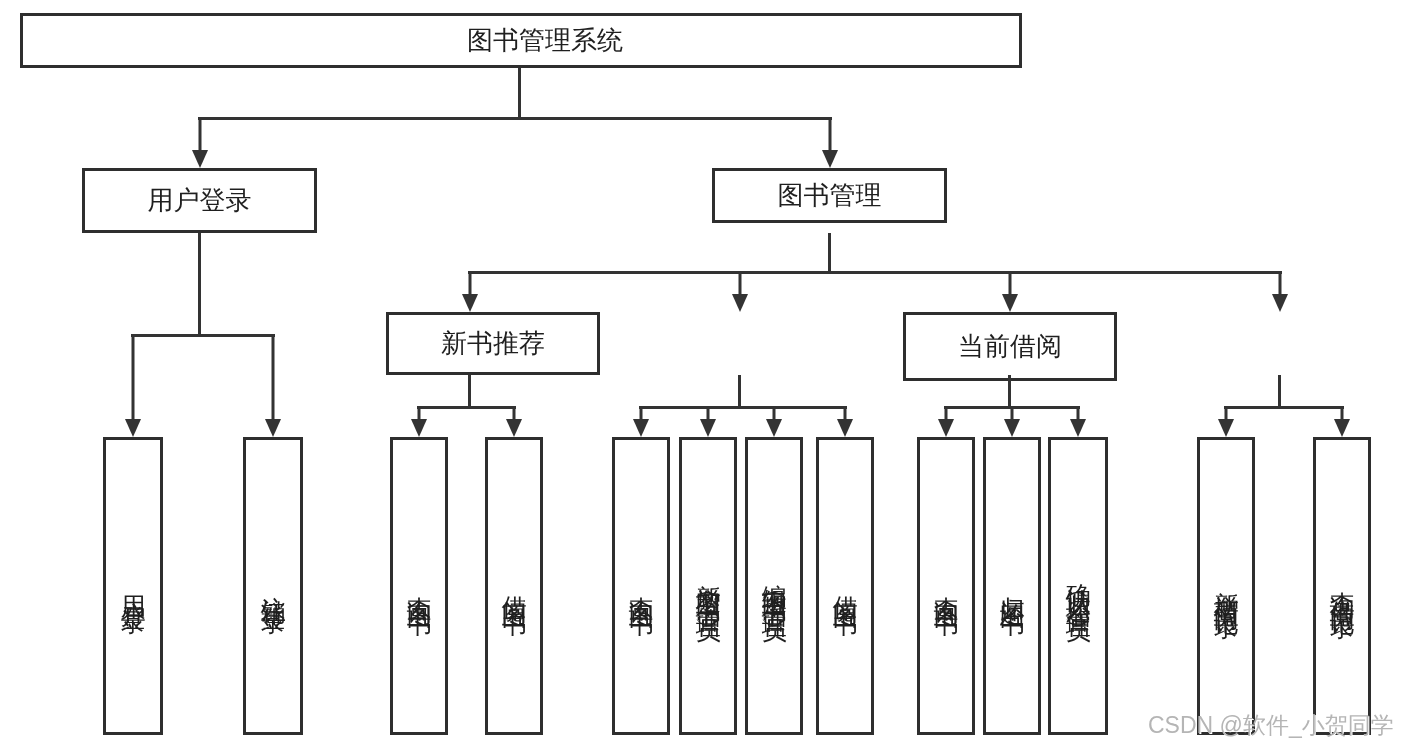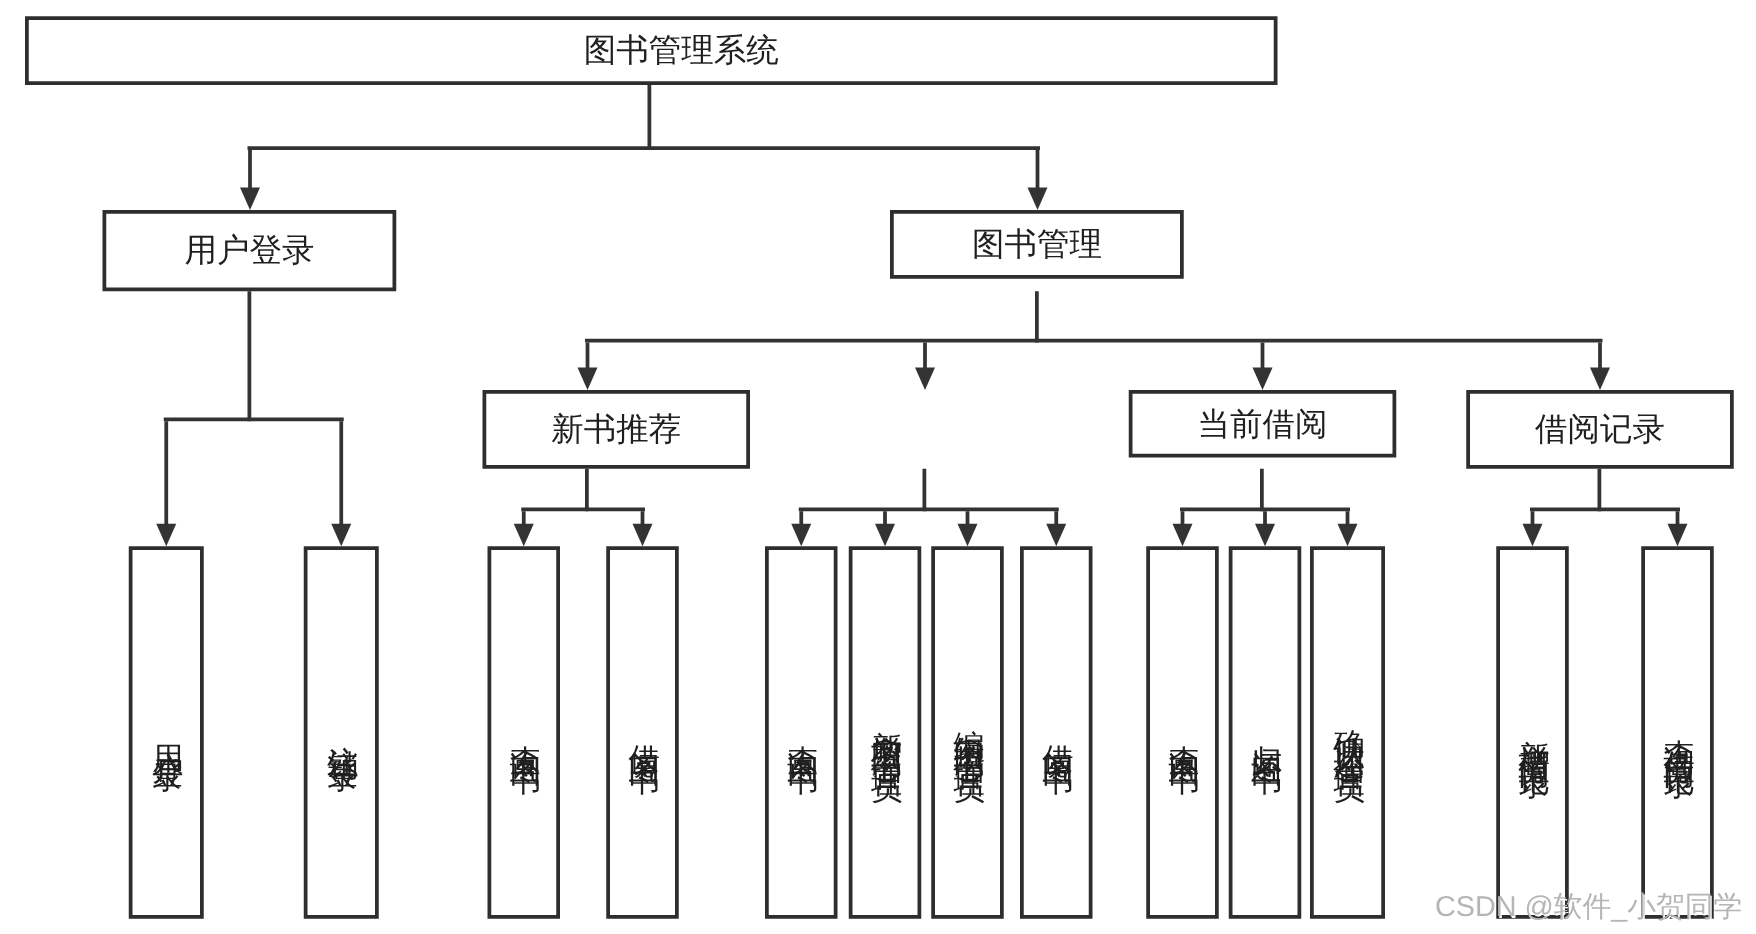--- a/index.html
+++ b/index.html
@@ -140,25 +140,22 @@
       <i class="head"></i>
   </div>
   <div class="arrow" style="left:1272px; top:274px; height:38px;">
     <i class="shaft"></i>
       <i class="head"></i>
   </div>
 
   <div class="box h" style="left:363px; top:312px; width:214px; height:63px;margin-left:23px;">
     <span>新书推荐</span>
   </div>
-  <div class="box h" style="left:903px; top:312px; width:214px; height:54px;align-items:center;">
+  <div class="box h" style="left:903px; top:312px; width:214px; height:69px;align-items:center;">
     <span>当前借阅</span>
-  </div>
-  <div class="box h" style="left:1173px; top:312px; width:214px; height:63px;">
-    <span>借阅记录</span>
   </div>
 
   <div class="vline" style="left:468px; top:375px; height:34px;"></div>
   <div class="vline" style="left:738px; top:375px; height:34px;"></div>
   <div class="vline" style="left:1008px; top:375px; height:34px;"></div>
   <div class="vline" style="left:1278px; top:375px; height:34px;"></div>
 
   <div class="hline" style="left:417px; top:406px; width:99px;"></div>
   <div class="hline" style="left:639px; top:406px; width:208px;"></div>
   <div class="hline" style="left:944px; top:406px; width:136px;"></div>

